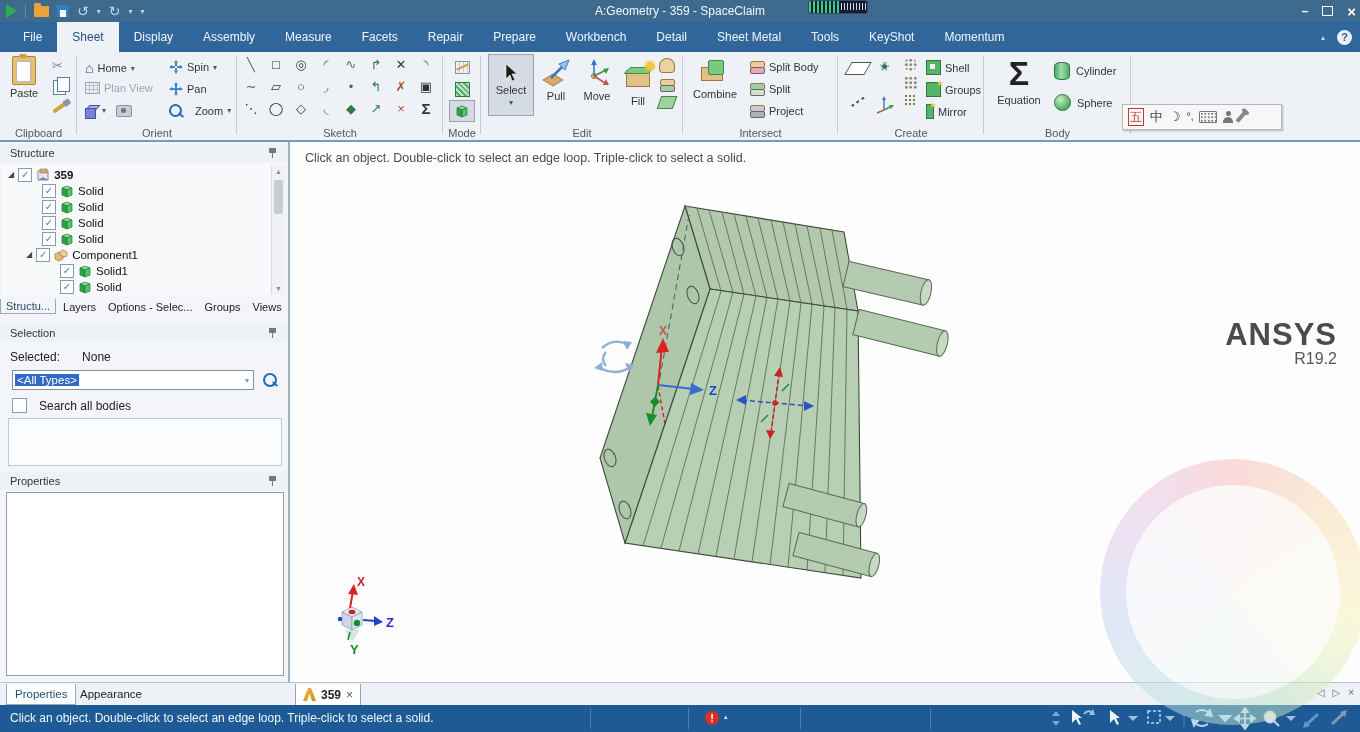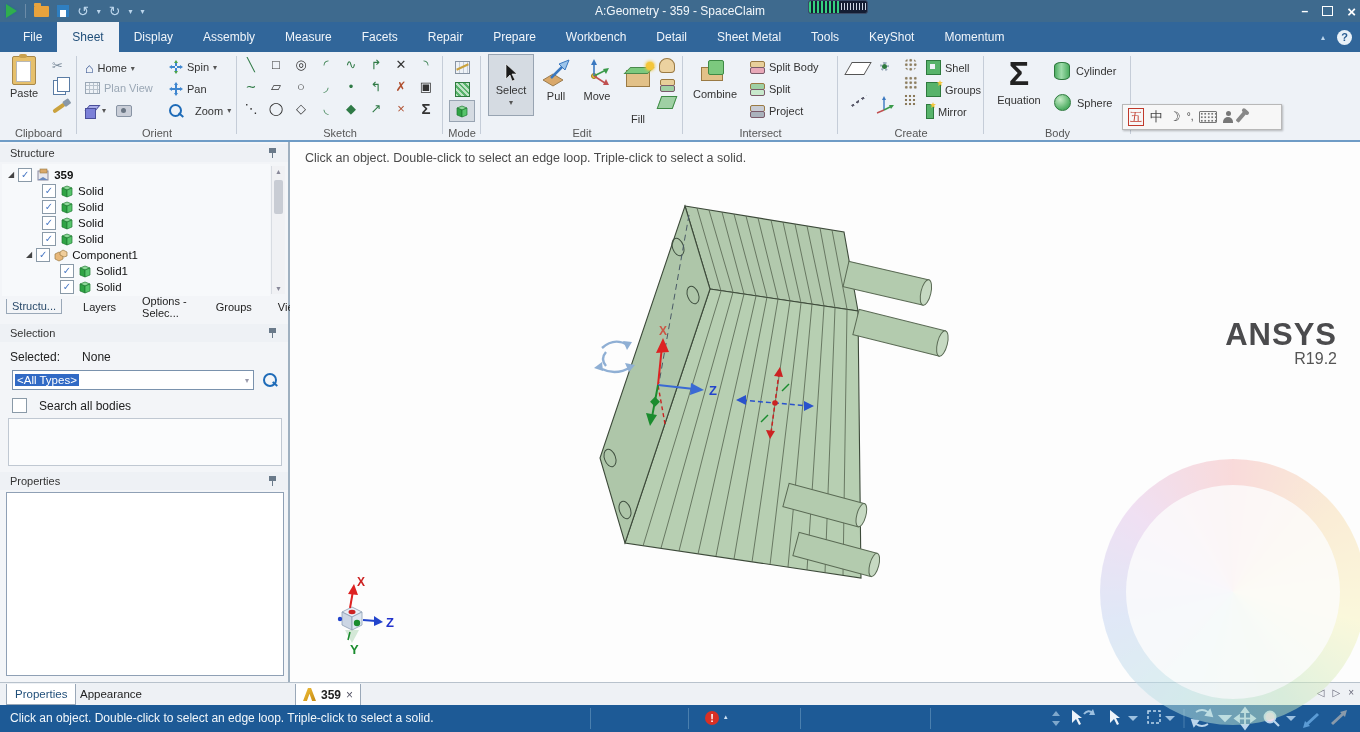--- a/index.html
+++ b/index.html
@@ -108,21 +108,21 @@
   .leftpanel{left:0;top:142px;width:288px;height:540px;background:#f3f5f8;border-right:2px solid #9fb0c0;}
   .phead{position:absolute;left:0;width:288px;height:18px;background:#eef1f5;line-height:18px;padding-left:10px;color:#333;font-size:11px;box-sizing:border-box;}
   .pin{position:absolute;right:12px;top:4px;width:7px;height:10px;}
   .pin:before{content:"";position:absolute;left:0;top:0;width:7px;height:5px;background:#6a7a8a;}
   .pin:after{content:"";position:absolute;left:3px;top:5px;width:1px;height:5px;background:#6a7a8a;}
   .tree-row{position:absolute;display:flex;align-items:center;gap:4px;height:15px;font-size:11.5px;color:#111;}
   .cb{width:12px;height:12px;background:#fff;border:1px solid #8a9aa8;color:#4a79c4;font-size:10px;line-height:12px;text-align:center;font-weight:bold;}
   .exp{font-size:8px;color:#444;}
   .scrollbar{position:absolute;left:271px;top:24px;width:13px;height:128px;background:#f0f1f4;border-left:1px solid #d8dce2;font-size:7px;color:#889;text-align:center;}
   .sthumb{position:absolute;left:2px;top:14px;width:9px;height:34px;background:#c8ccd4;border-radius:2px;}
-  .ptabs{position:absolute;left:0;top:155px;width:312px;height:19px;display:flex;align-items:center;gap:16px;padding-left:6px;font-size:11px;color:#222;box-sizing:border-box;}
+  .ptabs{position:absolute;left:0;top:155px;width:312px;height:19px;display:flex;align-items:center;gap:2px;font-size:11px;color:#222;box-sizing:border-box;}
   .ptab{padding:1px 5px;}
   .ptab.active{border:1px solid #9aa8b8;border-top:none;color:#2a4a6a;background:#f3f5f8;}
   .combo{position:absolute;left:12px;top:48px;width:242px;height:20px;background:#fff;border:1px solid #7a92ad;display:flex;align-items:center;box-sizing:border-box;}
   .combo .val{background:#316ac5;color:#fff;padding:0 2px;margin-left:2px;font-size:11.5px;}
   .combo .ccaret{margin-left:auto;margin-right:4px;color:#99a;font-size:8px;}
   .whitebox{position:absolute;background:#fbfcfd;border:1px solid #c0c8d2;}
   .bigwhite{position:absolute;background:#fff;border:1px solid #8fa0b5;}
   
   .bottombar{left:0;top:682px;width:1360px;height:23px;background:#eef1f5;border-top:1px solid #b8c2cc;}
   .btab{position:absolute;top:1px;height:20px;line-height:20px;padding:0 8px;font-size:11.5px;color:#222;}
@@ -342,21 +342,21 @@
             <polygon points="12,1 9,7 15,7" fill="#3a78c0"></polygon>
             <line x1="12" y1="18" x2="24" y2="12" stroke="#3a9a4a" stroke-width="1.6"></line>
             <polygon points="27,10 21,11 24,16" fill="#3a9a4a"></polygon>
             <line x1="12" y1="18" x2="23" y2="25" stroke="#c05050" stroke-width="1.6"></line>
             <polygon points="27,27 21,27 24,21" fill="#c05050"></polygon>
           </svg>
         <div class="biglabel">Move</div>
       </div>
       <div class="bigbtn" style="left:138px;top:10px;width:38px;">
         <div class="fill-ic" style="margin-top:8px;"></div>
-        <div class="biglabel" style="margin-top:24px;">Fill</div>
+        <div class="biglabel" style="margin-top:6px;">Fill</div>
       </div>
       <div class="abs small-ic-col" style="left:178px;top:6px;">
         <div>
             <div style="width:14px;height:13px;background:#ecd2a0;border:1px solid #9a7a44;border-radius:50% 50% 4px 4px;"></div>
           </div>
         <div>
             <div class="lay-ic">
               <div class="l1"></div>
               <div class="l2" style="background:#9fd0a4;"></div>
             </div>

